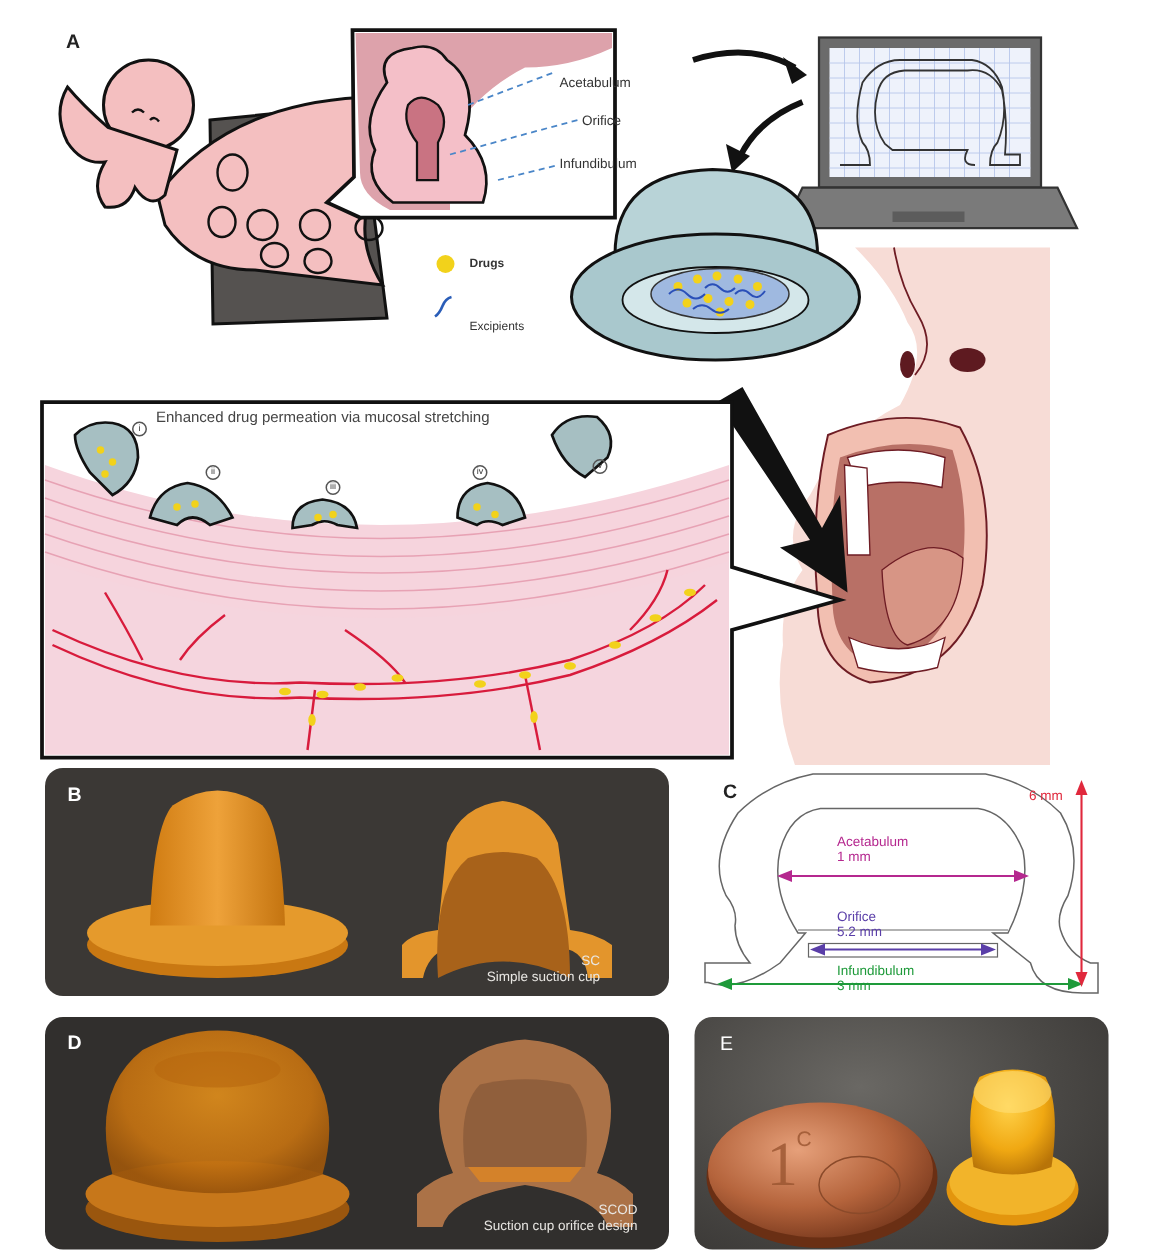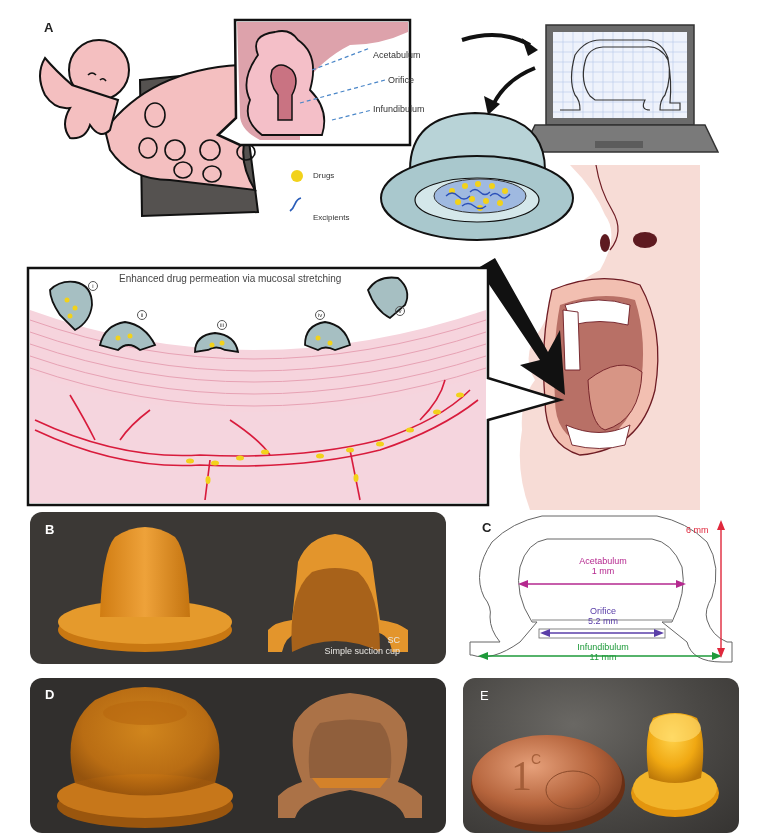--- a/index.html
+++ b/index.html
@@ -6,21 +6,21 @@
   html, body { width: 768px; height: 838px; background: #ffffff; overflow: hidden; }
   body { position: relative; font-family: "Liberation Sans", sans-serif; color: #222; }
   .abs { position: absolute; }
   .panel-letter { position: absolute; font-weight: bold; font-size: 13px; font-family: "Liberation Sans", sans-serif; }
   .svg-full { position: absolute; left: 0; top: 0; }
   .lbl { position: absolute; font-size: 9px; color: #333; white-space: nowrap; }
   .dark-panel { position: absolute; background: #3b3835; border-radius: 12px; overflow: hidden; }
   .caption { position: absolute; text-align: right; color: #e8e6e2; font-size: 9px; line-height: 11px; }
   .photo-panel { position: absolute; border-radius: 12px; overflow: hidden;
      background: radial-gradient(ellipse at 40% 30%, #6a6864 0%, #4a4845 55%, #353331 100%); }
-  .dim-label { position: absolute; font-size: 9px; text-align: center; white-space: nowrap; }
+  .dim-label { position: absolute; font-size: 9px; text-align: left; white-space: nowrap; }
 </style>
 </head>
 <body>
 
 <div class="abs" style="left:0;top:0;width:768px;height:512px;">
   <span class="panel-letter" style="left:44px;top:20px;">A</span>
 
   <svg class="svg-full" width="768" height="512" viewBox="0 0 768 512">
 
     <g>
@@ -188,24 +188,24 @@
         <circle cx="318" cy="338" r="2.5"></circle>
           <circle cx="330" cy="343" r="2.5"></circle>
       </g>
     </g>
   </svg>
 
   <span class="lbl" style="left:373px;top:50px;">Acetabulum</span>
   <span class="lbl" style="left:388px;top:75px;">Orifice</span>
   <span class="lbl" style="left:373px;top:104px;">Infundibulum</span>
 
-  <span class="lbl" style="left:313px;top:171px;font-size:8px;">Drugs</span>
+  <span class="lbl" style="left:313px;top:171px;font-size:8px;font-weight:bold;">Drugs</span>
   <span class="lbl" style="left:313px;top:201px;font-size:8px;margin-top:12px;">Excipients</span>
 
-  <span class="lbl" style="left:119px;top:273px;font-size:10px;color:#444;">Enhanced drug permeation  via mucosal stretching</span>
+  <span class="lbl" style="left:104px;top:273px;font-size:10px;color:#444;">Enhanced drug permeation  via mucosal stretching</span>
 
   <span class="lbl" style="left:88px;top:281px;font-size:6px;border:1px solid #555;border-radius:50%;width:10px;height:10px;text-align:center;line-height:8px;">i</span>
   <span class="lbl" style="left:137px;top:310px;font-size:6px;border:1px solid #555;border-radius:50%;width:10px;height:10px;text-align:center;line-height:8px;">ii</span>
   <span class="lbl" style="left:217px;top:320px;font-size:6px;border:1px solid #555;border-radius:50%;width:10px;height:10px;text-align:center;line-height:8px;">iii</span>
   <span class="lbl" style="left:315px;top:310px;font-size:6px;border:1px solid #555;border-radius:50%;width:10px;height:10px;text-align:center;line-height:8px;">iv</span>
   <span class="lbl" style="left:395px;top:306px;font-size:6px;border:1px solid #555;border-radius:50%;width:10px;height:10px;text-align:center;line-height:8px;">v</span>
 </div>
 
 <div class="dark-panel" style="left:30px;top:512px;width:416px;height:152px;">
   <span class="panel-letter" style="left:15px;top:10px;color:#fff;">B</span>
@@ -259,21 +259,21 @@
   <div class="dim-label" style="left:96px;top:44px;width:90px;color:#b5288f;">
     <div>Acetabulum</div>
     <div>1 mm</div>
   </div>
   <div class="dim-label" style="left:96px;top:94px;width:90px;color:#5a3ea8;line-height:10px;">
     <div>Orifice</div>
     <div>5.2 mm</div>
   </div>
   <div class="dim-label" style="left:96px;top:130px;width:90px;color:#1e9a3a;line-height:10px;">
     <div>Infundibulum</div>
-    <div>11 mm</div>
+    <div>3 mm</div>
   </div>
   <span class="dim-label" style="left:224px;top:13px;color:#e0283c;">6 mm</span>
 </div>
 
 <div class="dark-panel" style="left:30px;top:678px;width:416px;height:155px;background:#312f2d;">
   <span class="panel-letter" style="left:15px;top:9px;color:#fff;">D</span>
   <svg class="svg-full" width="416" height="155" viewBox="0 0 416 155">
     <defs>
       <radialGradient id="amb" cx="0.5" cy="0.4" r="0.6">
         <stop offset="0" stop-color="#d98a1c"></stop>
@@ -282,20 +282,24 @@
       </radialGradient>
     </defs>
     <ellipse cx="115" cy="128" rx="88" ry="22" fill="#9a560e"></ellipse>
     <ellipse cx="115" cy="118" rx="88" ry="22" fill="#c7771a"></ellipse>
     <path d="M45 105 Q30 50 65 22 Q115 -4 165 22 Q200 50 185 105 Q115 130 45 105 Z" fill="url(#amb)" opacity="0.95"></path>
     <ellipse cx="115" cy="35" rx="42" ry="12" fill="#b8680f" opacity="0.6"></ellipse>
     <path d="M248 140 L248 118 Q258 108 272 104 Q258 70 265 45 Q280 18 320 15 Q360 18 375 45 Q382 70 368 104 Q382 108 392 118 L392 140 L375 140 Q370 120 320 112 Q270 120 265 140 Z" fill="#b97a4a" opacity="0.9"></path>
     <path d="M280 100 Q275 60 290 45 Q320 38 350 45 Q365 60 360 100 Z" fill="#8a5a3a" opacity="0.8"></path>
     <path d="M282 100 L358 100 L350 110 L290 110 Z" fill="#d4822a"></path>
   </svg>
+  <div class="caption" style="left:255px;top:123px;width:140px;">
+    <div>SCOD</div>
+    <div>Suction cup orifice design</div>
+  </div>
 </div>
 
 <div class="photo-panel" style="left:463px;top:678px;width:276px;height:155px;">
   <span class="panel-letter" style="left:17px;top:10px;color:#fff;font-weight:normal;">E</span>
   <svg class="svg-full" width="276" height="155" viewBox="0 0 276 155">
     <defs>
       <radialGradient id="coin" cx="0.4" cy="0.35" r="0.7">
         <stop offset="0" stop-color="#e6a07a"></stop>
           <stop offset="0.6" stop-color="#b5643c"></stop>
           <stop offset="1" stop-color="#7a3a1e"></stop>

